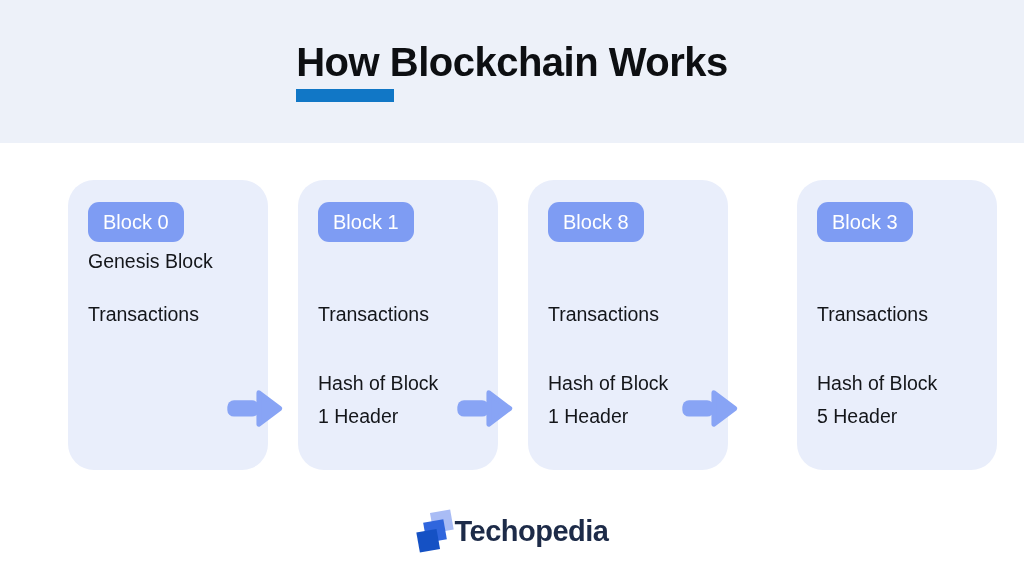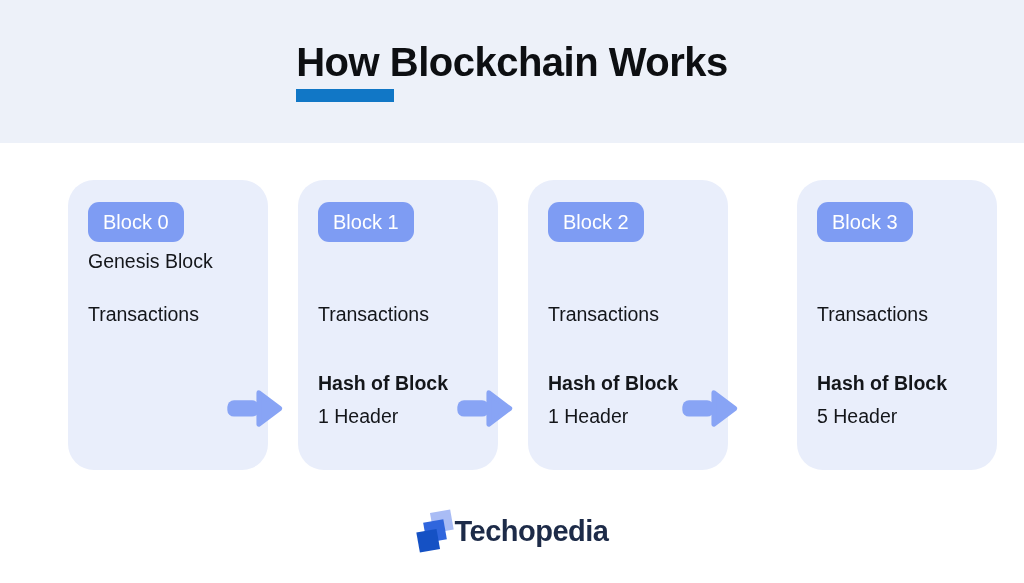--- a/index.html
+++ b/index.html
@@ -47,21 +47,21 @@
     font-size: 20px; line-height: 1;
     padding: 10px 15px; border-radius: 11px;
   }
   .row {
     position: absolute; left: 20px;
     font-size: 19.5px; color: #14161a; line-height: 1.15;
     white-space: nowrap;
   }
   .row.genesis      { top: 70px; }
   .row.transactions { top: 123px; }
-  .row.hash-title   { top: 192px; font-weight: bold; text-align: center; }
+  .row.hash-title   { top: 192px; font-weight: normal; text-align: center; }
   .row.hash-sub     { top: 225px; }
   .arrow {
     position: absolute; top: 207px;
     width: 64px; height: 42px;
   }
   .arrow.a0 { left: 155px; }
   .arrow.a1 { left: 385px; }
   .arrow.a2 { left: 610px; }
   
   .footer {
@@ -92,21 +92,21 @@
   </div>
 
   <div class="block-card c1">
     <div class="block-badge">Block 1</div>
     <div class="row transactions">Transactions</div>
     <div class="row hash-title">Hash of Block</div>
     <div class="row hash-sub">1 Header</div>
   </div>
 
   <div class="block-card c2">
-    <div class="block-badge">Block 2</div>
+    <div class="block-badge">Block 8</div>
     <div class="row transactions">Transactions</div>
     <div class="row hash-title">Hash of Block</div>
     <div class="row hash-sub">1 Header</div>
   </div>
 
   <div class="block-card c3">
     <div class="block-badge">Block 3</div>
     <div class="row transactions">Transactions</div>
     <div class="row hash-title">Hash of Block</div>
     <div class="row hash-sub">5 Header</div>

